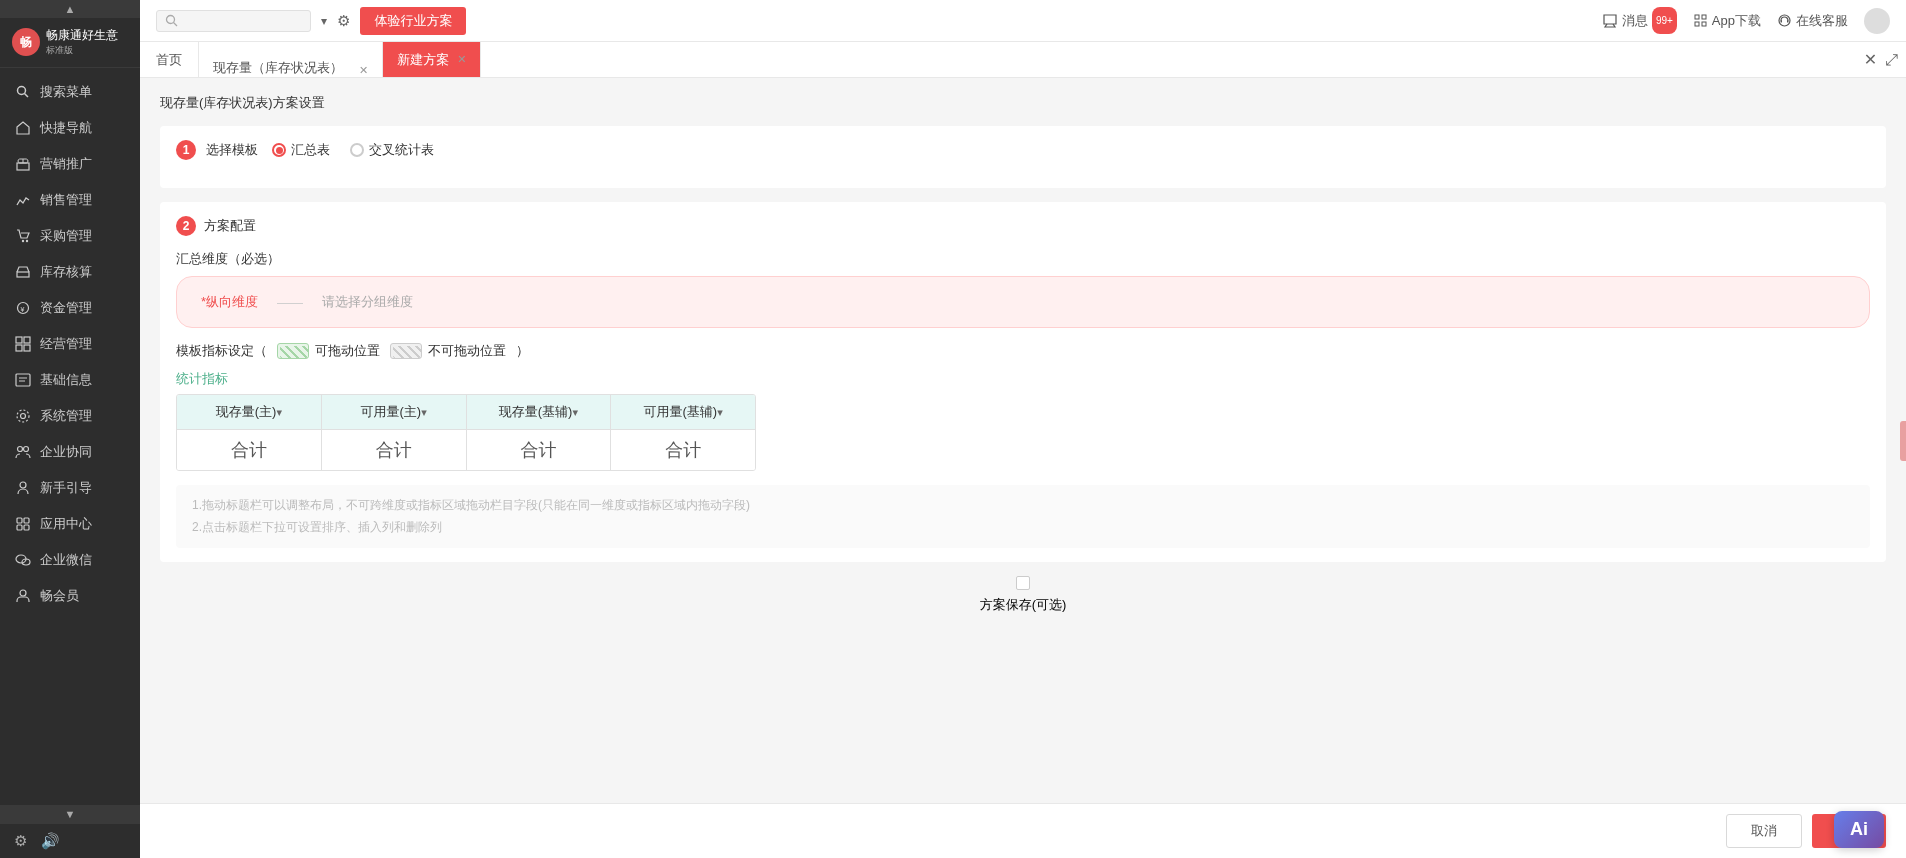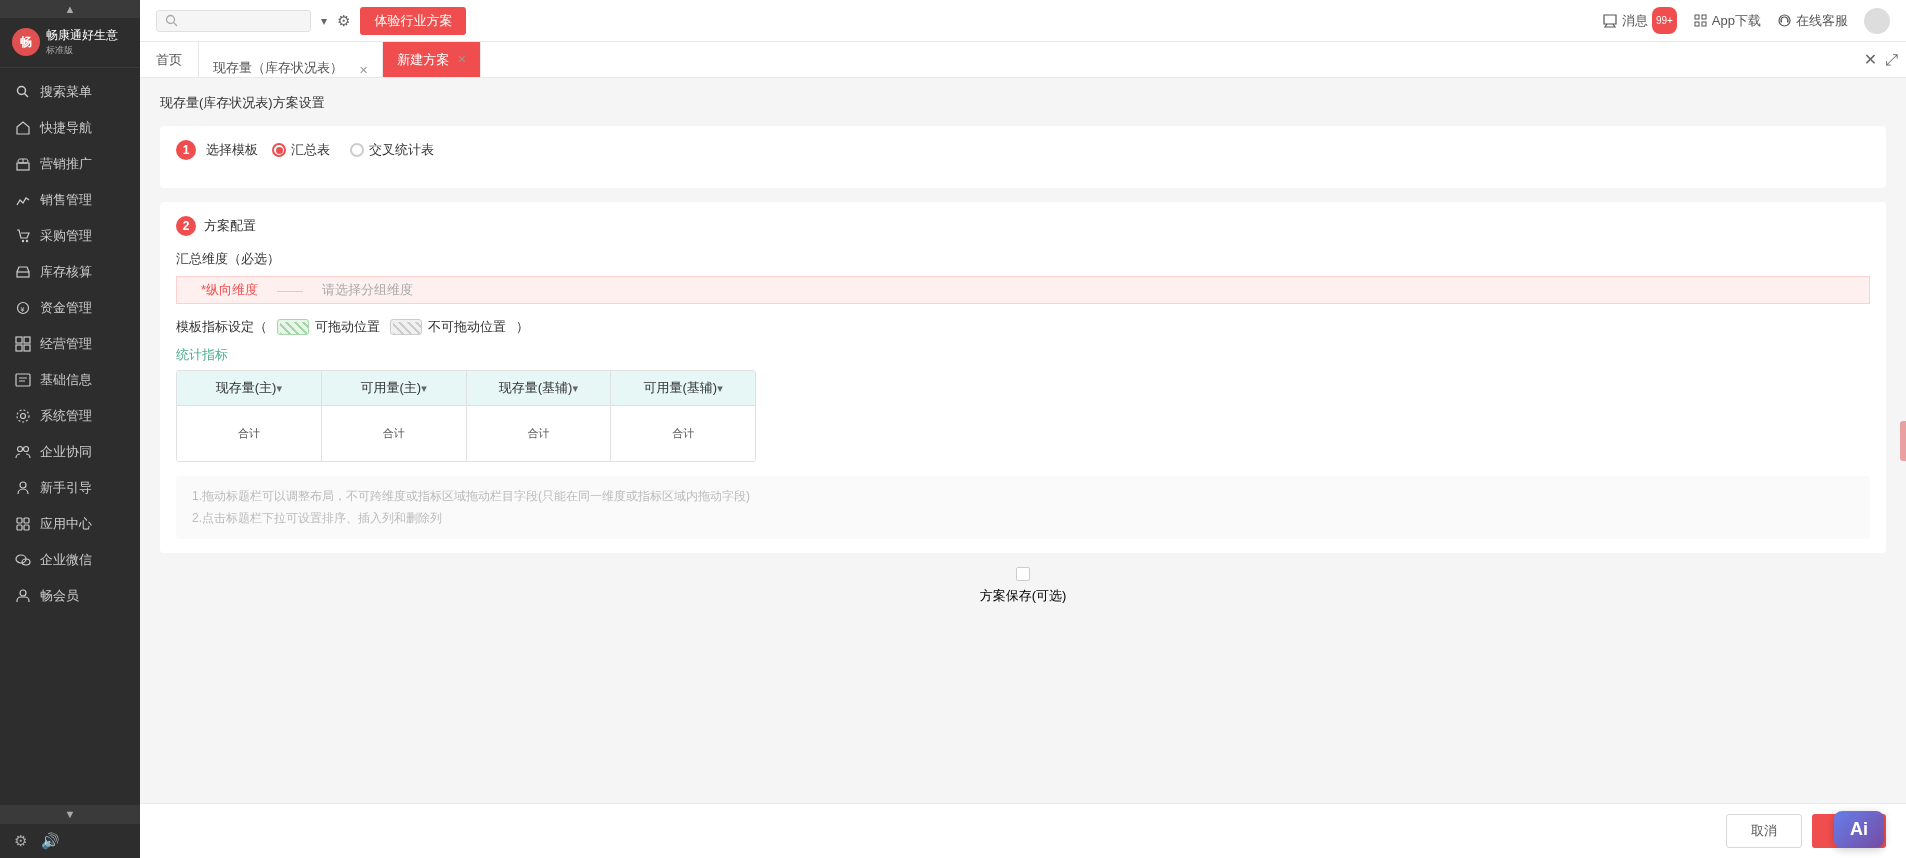--- a/index.html
+++ b/index.html
@@ -336,22 +336,22 @@
 
     
     .label-required {
       font-size: 13px;
       color: #333;
       margin-bottom: 8px;
     }
     .dimension-box {
       background: #fff0f0;
       border: 1px solid #ffd0d0;
-      border-radius: 0;
-      padding: 4px 24px;
+      border-radius: 16px;
+      padding: 16px 24px;
       margin-bottom: 14px;
     }
     .dimension-row {
       display: flex;
       align-items: center;
       gap: 12px;
     }
     .dimension-label {
       color: #f04e4e;
       font-size: 13px;
@@ -451,26 +451,26 @@
       display: flex;
       align-items: center;
       justify-content: center;
       border-right: 1px solid #e0e0e0;
       font-size: 13px;
       color: #333;
     }
     .stat-col:last-child { border-right: none; }
     .stat-col-body {
       flex: 1;
-      padding: 20px 12px;
+      padding: 8px 12px;
       display: flex;
       align-items: center;
       justify-content: center;
       border-right: 1px solid #e0e0e0;
-      font-size: 11px;
+      font-size: 18px;
       color: #555;
     }
     .stat-col-body:last-child { border-right: none; }
     .chevron-icon {
       color: #666;
       font-size: 11px;
     }
 
     
     .tips-box {

